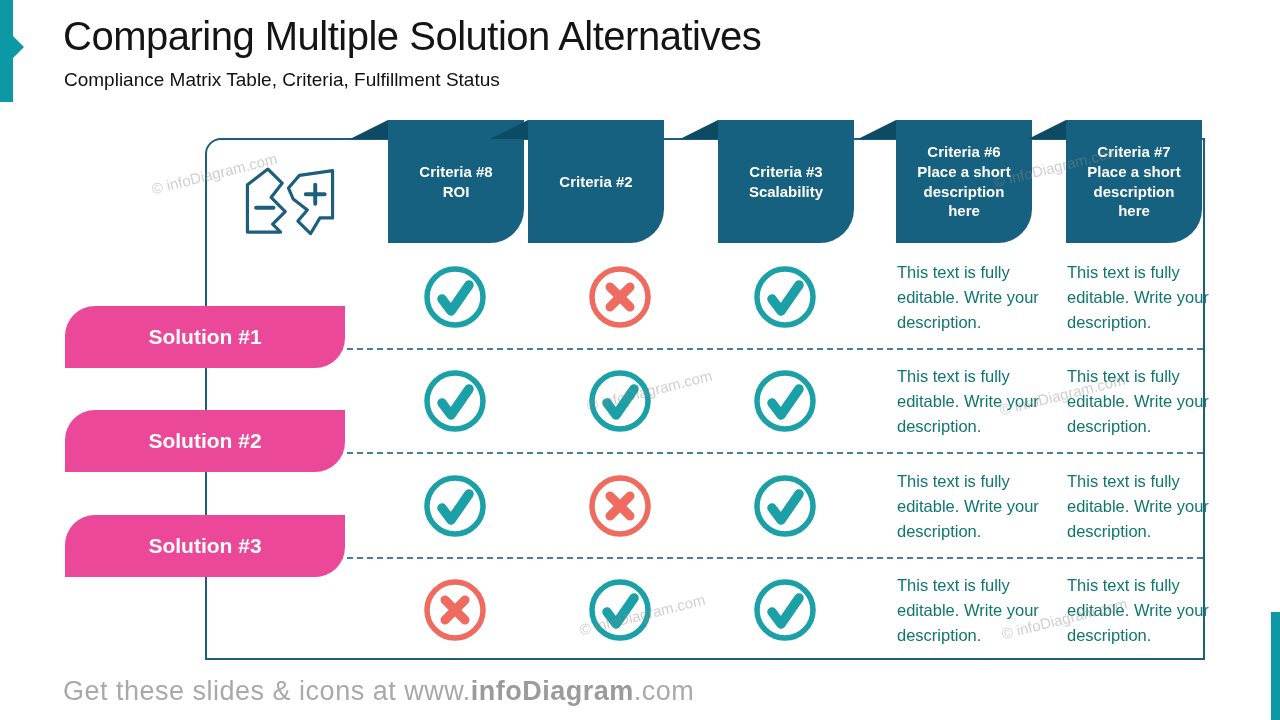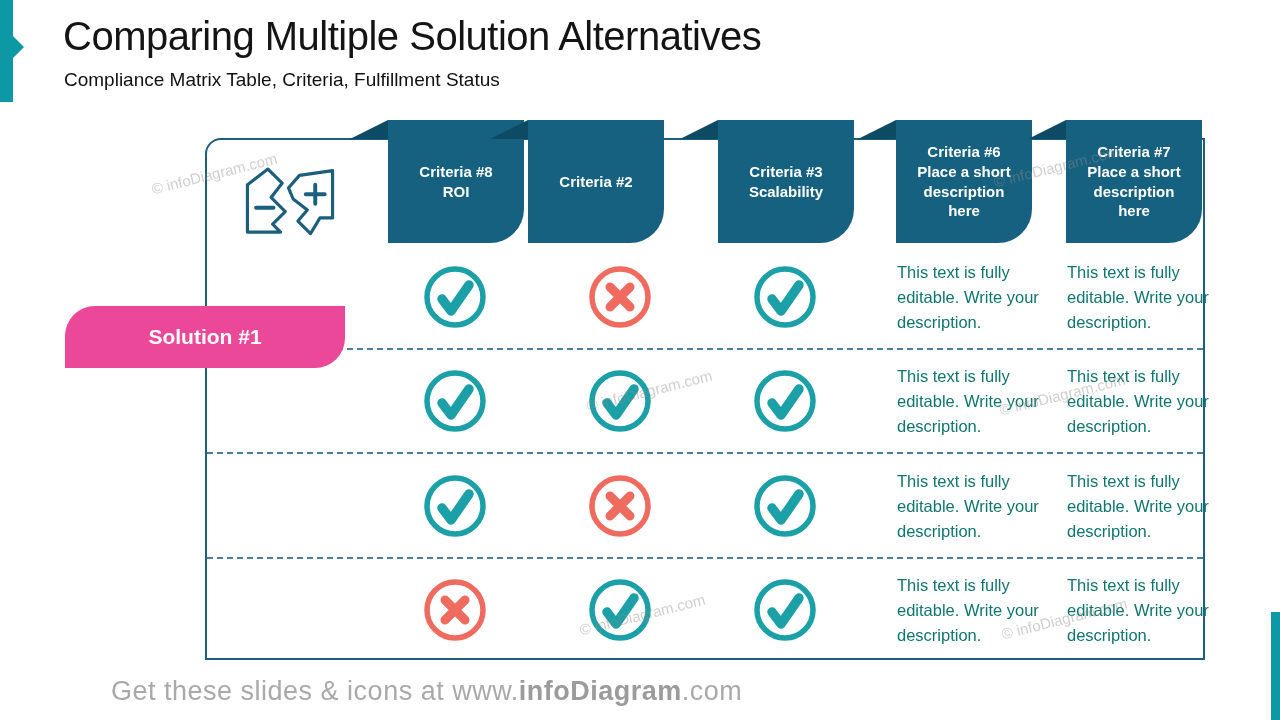--- a/index.html
+++ b/index.html
@@ -46,21 +46,21 @@
   .dash{position:absolute;left:207px;width:996px;height:0;border-top:2px dashed #4C7E9C;z-index:1;}
   .d1{top:348px}.d2{top:452px}.d3{top:557px}
 
   
   .wm{position:absolute;font-size:15px;color:#8d8d8d;opacity:.42;transform:rotate(-14deg);
       white-space:nowrap;z-index:4;pointer-events:none;}
   .wm1{left:150px;top:165px}.wm2{left:585px;top:382px}.wm3{left:992px;top:158px}
   .wm4{left:998px;top:386px}.wm5{left:578px;top:606px}.wm6{left:1000px;top:610px}
 
   
-  .footer{position:absolute;left:63px;top:676px;font-size:27px;color:#a9a9a9;letter-spacing:.5px;margin-left:48px;}
+  .footer{position:absolute;left:63px;top:676px;font-size:27px;color:#a9a9a9;letter-spacing:.5px;}
   .footer .brand{font-weight:bold;color:#9b9b9b;}
 </style>
 </head>
 <body>
 
 <div class="slide">
 
   <svg class="accent-left" width="26" height="102" viewBox="0 0 26 102">
     <path d="M0 0 H13 V36 L24 47 L13 58 V102 H0 Z" fill="#0C99A5"></path>
   </svg>
@@ -117,39 +117,45 @@
           <circle cx="32" cy="32" r="28" fill="none" stroke="#1AA0A6" stroke-width="5.5"></circle>
           <path d="M19 34 L28 46 L46 20" fill="none" stroke="#1AA0A6" stroke-width="9.5" stroke-linecap="round" stroke-linejoin="round"></path>
         </svg></div>
     <div class="note n4">This text is fully editable. Write your description.</div>
     <div class="note n5">This text is fully editable. Write your description.</div>
   </div>
 
   <div class="dash d1"></div>
 
   <div class="row r2">
+    <div class="banner">
+      <span>Solution #2</span>
+    </div>
     <div class="mark m1"><svg viewBox="0 0 64 64" width="64" height="64">
           <circle cx="32" cy="32" r="28" fill="none" stroke="#1AA0A6" stroke-width="5.5"></circle>
           <path d="M19 34 L28 46 L46 20" fill="none" stroke="#1AA0A6" stroke-width="9.5" stroke-linecap="round" stroke-linejoin="round"></path>
         </svg></div>
     <div class="mark m2"><svg viewBox="0 0 64 64" width="64" height="64">
           <circle cx="32" cy="32" r="28" fill="none" stroke="#1AA0A6" stroke-width="5.5"></circle>
           <path d="M19 34 L28 46 L46 20" fill="none" stroke="#1AA0A6" stroke-width="9.5" stroke-linecap="round" stroke-linejoin="round"></path>
         </svg></div>
     <div class="mark m3"><svg viewBox="0 0 64 64" width="64" height="64">
           <circle cx="32" cy="32" r="28" fill="none" stroke="#1AA0A6" stroke-width="5.5"></circle>
           <path d="M19 34 L28 46 L46 20" fill="none" stroke="#1AA0A6" stroke-width="9.5" stroke-linecap="round" stroke-linejoin="round"></path>
         </svg></div>
     <div class="note n4">This text is fully editable. Write your description.</div>
     <div class="note n5">This text is fully editable. Write your description.</div>
   </div>
 
   <div class="dash d2"></div>
 
   <div class="row r3">
+    <div class="banner">
+      <span>Solution #3</span>
+    </div>
     <div class="mark m1"><svg viewBox="0 0 64 64" width="64" height="64">
           <circle cx="32" cy="32" r="28" fill="none" stroke="#1AA0A6" stroke-width="5.5"></circle>
           <path d="M19 34 L28 46 L46 20" fill="none" stroke="#1AA0A6" stroke-width="9.5" stroke-linecap="round" stroke-linejoin="round"></path>
         </svg></div>
     <div class="mark m2"><svg viewBox="0 0 64 64" width="64" height="64">
           <circle cx="32" cy="32" r="28" fill="none" stroke="#EF6B5F" stroke-width="5.5"></circle>
           <path d="M22 22 L42 42 M42 22 L22 42" fill="none" stroke="#EF6B5F" stroke-width="9" stroke-linecap="round"></path>
         </svg></div>
     <div class="mark m3"><svg viewBox="0 0 64 64" width="64" height="64">
           <circle cx="32" cy="32" r="28" fill="none" stroke="#1AA0A6" stroke-width="5.5"></circle>

